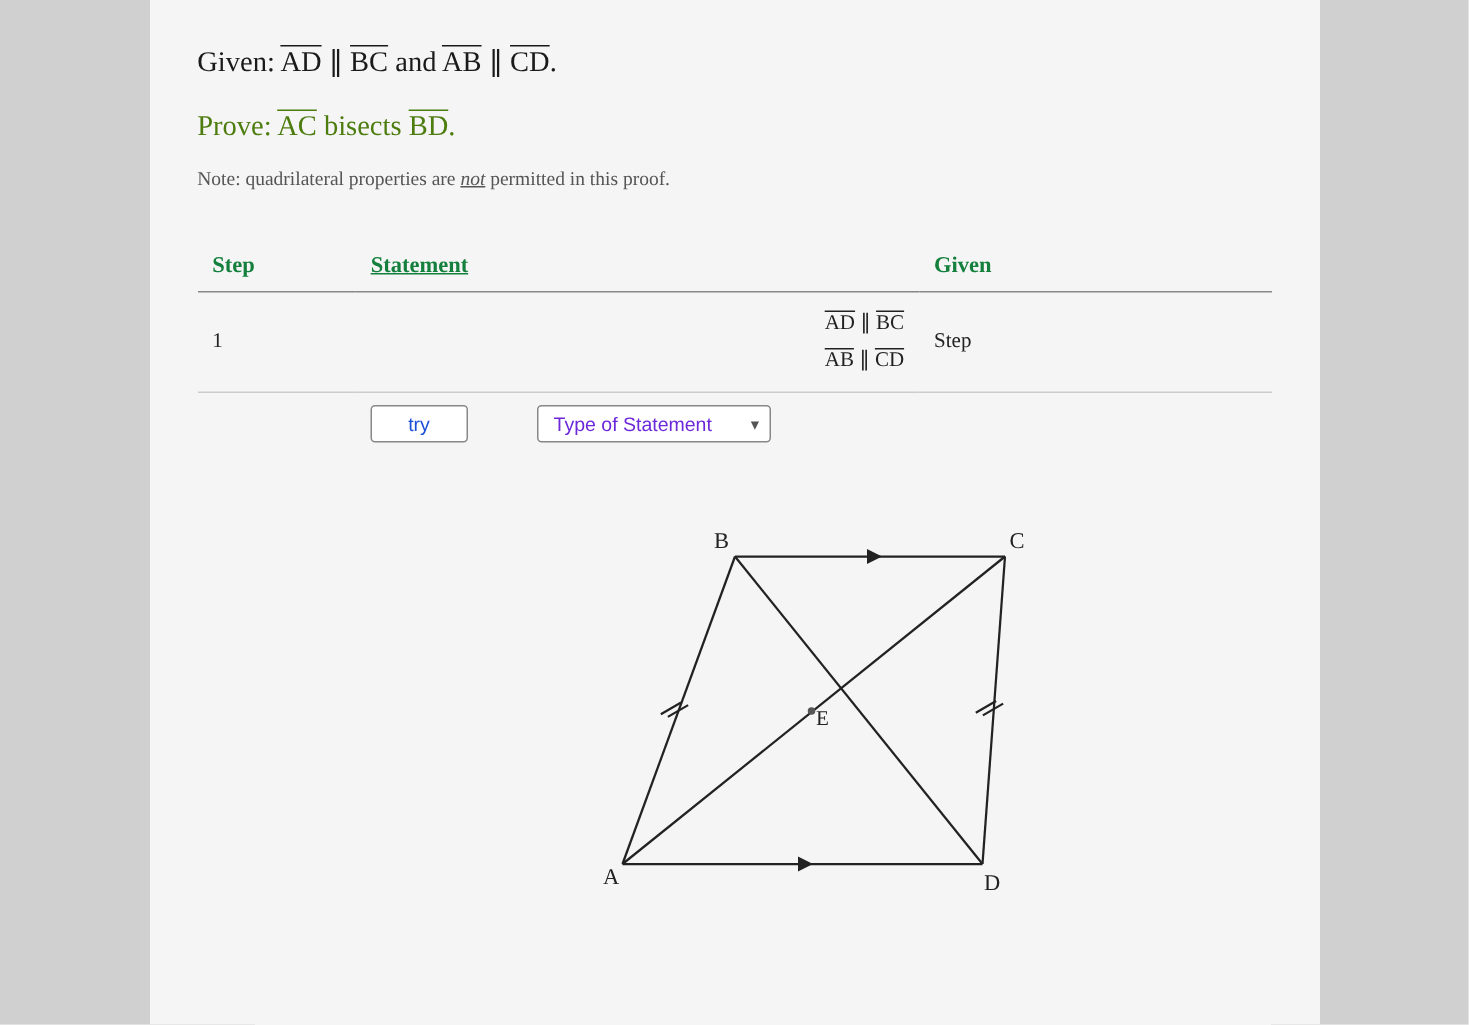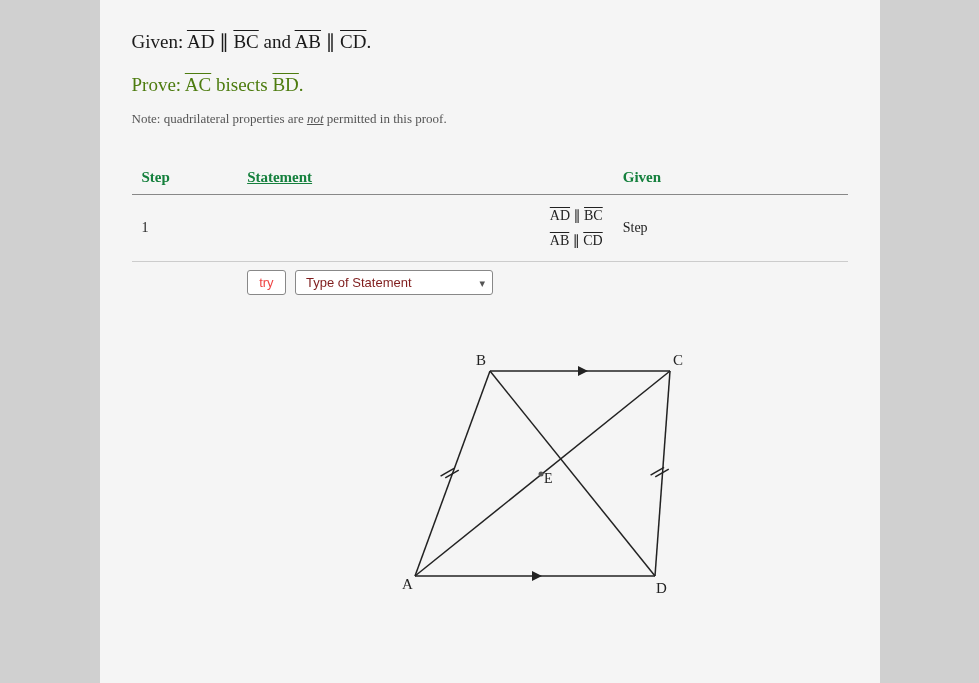--- a/index.html
+++ b/index.html
@@ -91,38 +91,39 @@
 
     .try-row td {
       padding: 8px 10px;
       border-bottom: none;
     }
 
     .try-btn {
       background: #fff;
       border: 1px solid #888;
       border-radius: 3px;
-      padding: 4px 11px;
+      padding: 4px 24px;
       font-size: 13px;
       cursor: pointer;
-      color: #ef4444;
+      color: #1d4ed8;
       margin-right: 6px;
     }
 
     .type-dropdown {
       background: #fff;
       border: 1px solid #888;
       border-radius: 3px;
-      padding: 4px 80px 4px 10px;
-      font-size: 13px;
-      color: #7f1d1d;
+      padding: 4px 38px 4px 10px;
+      font-size: 13px;
+      color: #6d28d9;
       cursor: pointer;
       appearance: none;
       -webkit-appearance: none;
       position: relative;
+      margin-left: 37px;
     }
 
     .dropdown-wrapper {
       display: inline-flex;
       align-items: center;
       position: relative;
     }
 
     .dropdown-wrapper::after {
       content: '▾';

